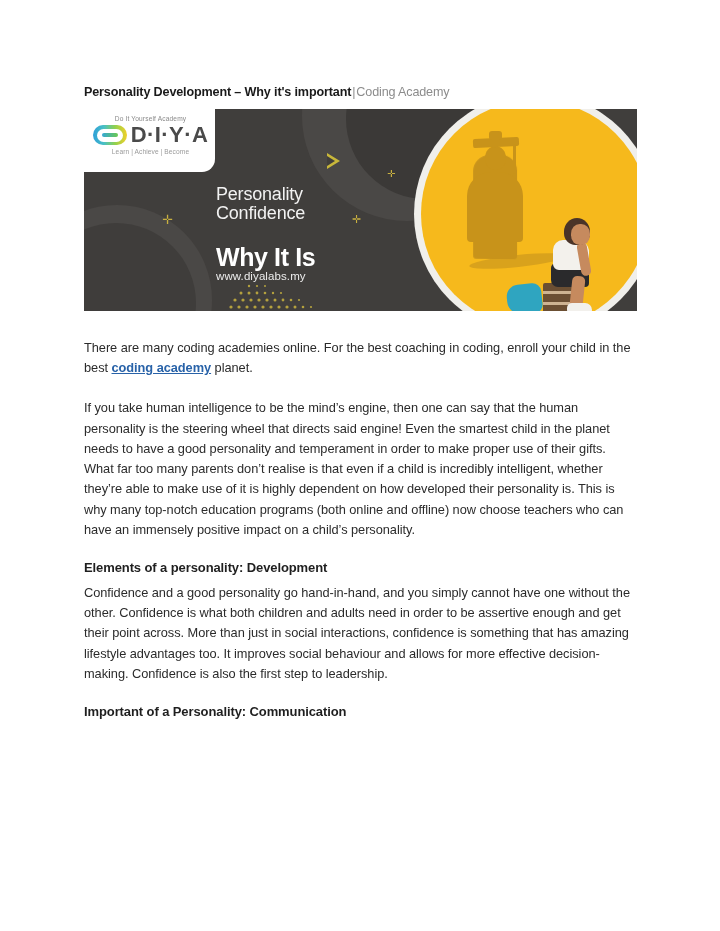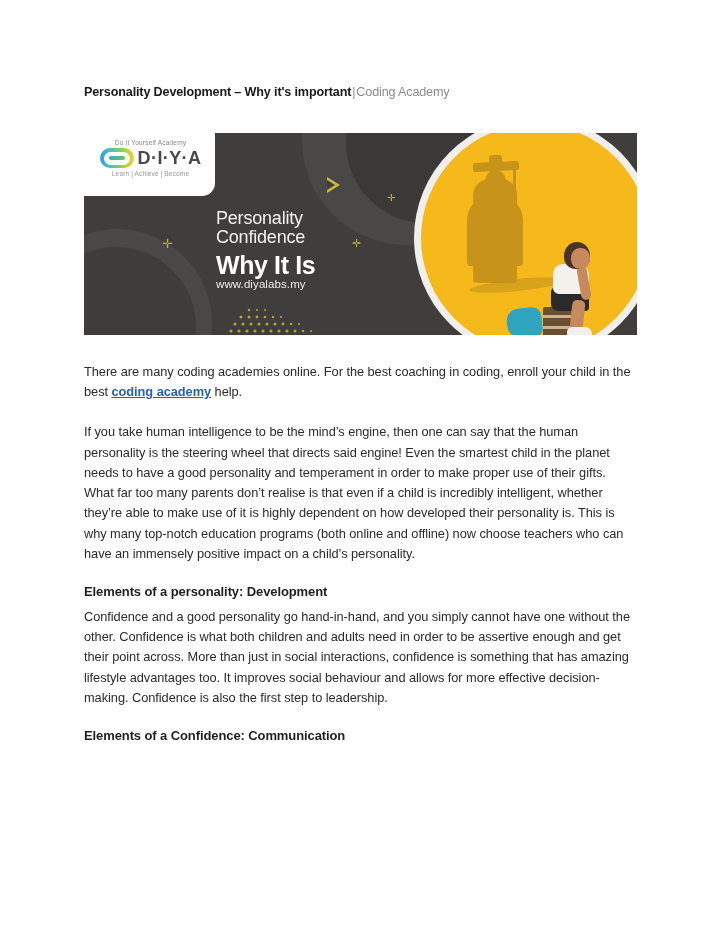--- a/index.html
+++ b/index.html
@@ -28,21 +28,21 @@
     position: absolute;
     left: 84px;
     top: 84px;
     width: 554px;
   }
 
   
   .post-title {
     font-size: 12.6px;
     line-height: 1.35;
-    margin: 0 0 32px 0;
+    margin: 0 0 8px 0;
     letter-spacing: -0.15px;
     white-space: nowrap;
   }
   .post-title .main {
     font-weight: bold;
     color: #1a1a1a;
   }
   .post-title .sep {
     font-weight: normal;
     color: #8c8c8c;
@@ -143,21 +143,21 @@
   }
   .logo-mark::after {
     content: "";
     position: absolute;
     left: 9px; top: 8px;
     width: 16px; height: 4px;
     border-radius: 2px;
     background: linear-gradient(90deg,#35a8d5 0%, #6cc94f 100%);
   }
   .logo-word {
-    font-size: 18px;
+    font-size: 22px;
     font-weight: bold;
     color: #4a4a4a;
     letter-spacing: 0.4px;
     line-height: 1;
   }
   .logo-tagline-bottom {
     font-size: 6.6px;
     color: #9a9a9a;
     text-align: center;
     letter-spacing: 0.1px;
@@ -177,21 +177,21 @@
     color: #f2f2f2;
     line-height: 1.07;
     letter-spacing: -0.2px;
   }
   .bt-line-bold {
     font-size: 25px;
     font-weight: bold;
     color: #ffffff;
     line-height: 1.06;
     letter-spacing: -0.4px;
-    margin-top: 4px;
+    margin-top: 20px;
   }
   .bt-line-bold .dot { color: #ffffff; }
   .bt-url {
     font-size: 11.5px;
     color: #ececec;
     letter-spacing: 0.1px;
   }
 
   
   .play-tri {
@@ -494,23 +494,23 @@
         <div class="girl-skirt"></div>
         <div class="girl-leg"></div>
         <div class="girl-shoe"></div>
         <div class="girl-shirt"></div>
         <div class="girl-arm"></div>
         <div class="girl-hair"></div>
         <div class="girl-face"></div>
       </div>
     </div>
 
-    <p class="body"><span>There are many coding academies online. For the best coaching in coding, enroll your child in the best </span><a class="inline-link" href="#">coding academy</a><span> help.</span></p>
+    <p class="body"><span>There are many coding academies online. For the best coaching in coding, enroll your child in the best </span><a class="inline-link" href="#">coding academy</a><span> planet.</span></p>
 
     <p class="body">If you take human intelligence to be the mind’s engine, then one can say that the human personality is the steering wheel that directs said engine! Even the smartest child in the planet needs to have a good personality and temperament in order to make proper use of their gifts. What far too many parents don’t realise is that even if a child is incredibly intelligent, whether they’re able to make use of it is highly dependent on how developed their personality is. This is why many top-notch education programs (both online and offline) now choose teachers who can have an immensely positive impact on a child’s personality.</p>
 
     <h3 class="section">Elements of a personality: Development</h3>
     <p class="body">Confidence and a good personality go hand-in-hand, and you simply cannot have one without the other. Confidence is what both children and adults need in order to be assertive enough and get their point across. More than just in social interactions, confidence is something that has amazing lifestyle advantages too. It improves social behaviour and allows for more effective decision-making. Confidence is also the first step to leadership.</p>
 
-    <h3 class="section">Elements of a Confidence: Communication</h3>
+    <h3 class="section">Important of a Personality: Communication</h3>
 
   </div>
 </div>
 
 </body></html>

